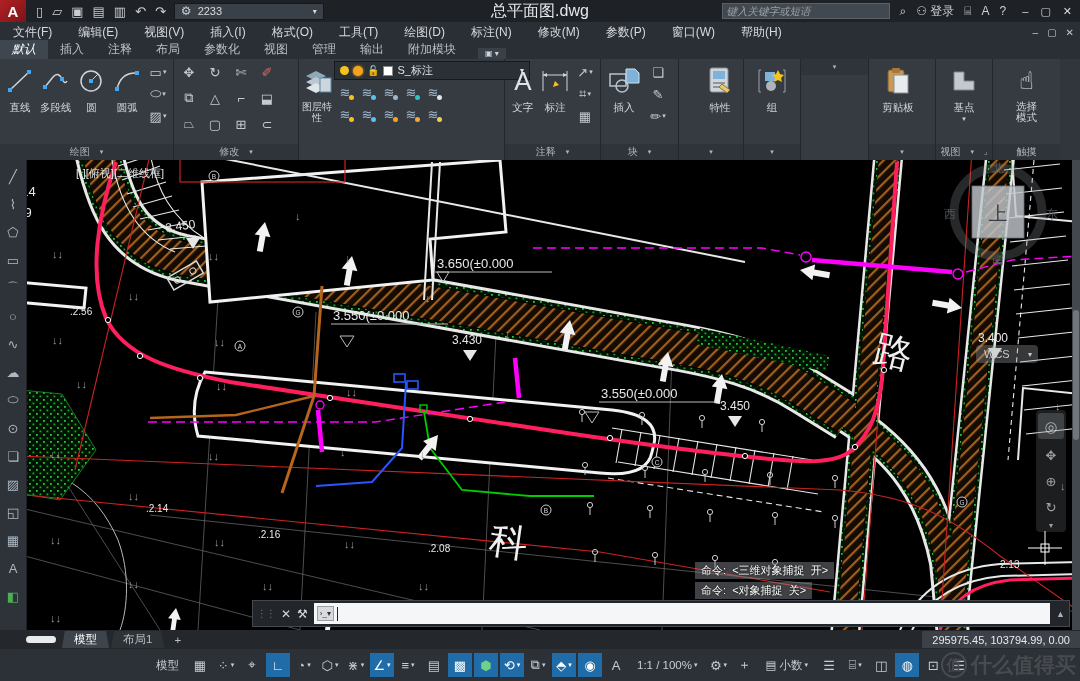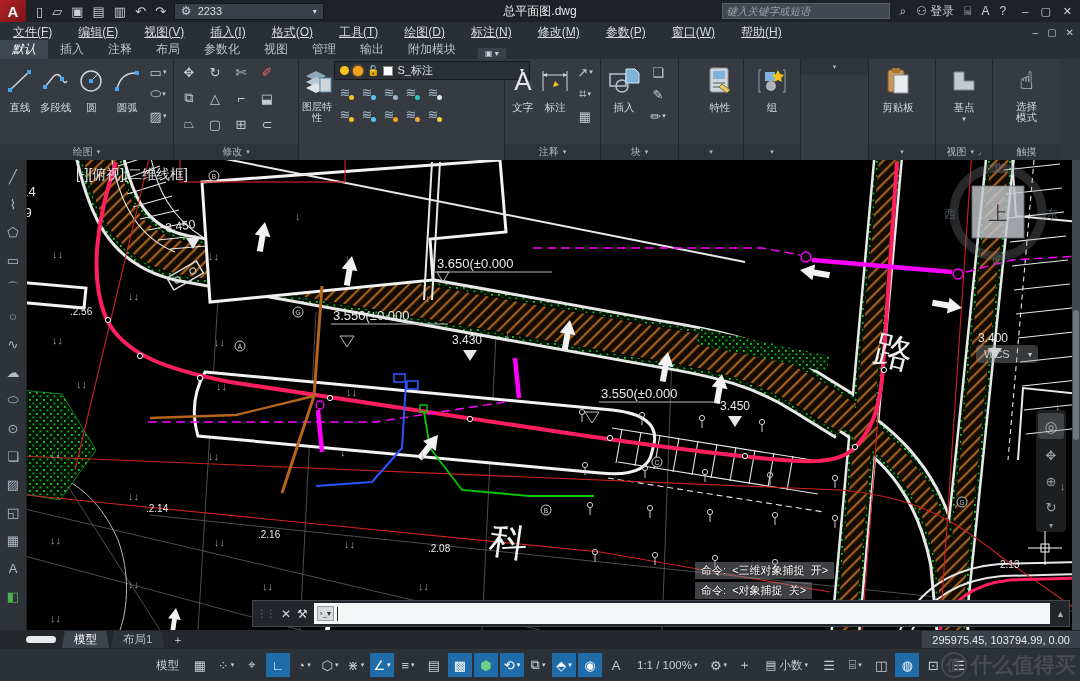--- a/index.html
+++ b/index.html
@@ -6,61 +6,61 @@
   *{box-sizing:border-box;font-family:"Liberation Sans","DejaVu Sans",sans-serif;}
   #app{position:relative;width:1080px;height:681px;background:#000;overflow:hidden;color:#cfd4da;}
 
   
   .titlebar{position:absolute;left:0;top:0;width:1080px;height:22px;background:#1e2227;display:flex;align-items:center;font-size:12px;}
   .acad-logo{width:26px;height:22px;background:linear-gradient(135deg,#b02025,#7d1418);color:#fff;font-weight:bold;font-size:15px;display:flex;align-items:center;justify-content:center;}
   .qat{display:flex;align-items:center;gap:9px;margin-left:10px;color:#c9ced4;font-size:13px;}
   .qat span{cursor:default;}
   .ws-combo{display:flex;align-items:center;gap:6px;background:#3a4047;border:1px solid #15181c;height:17px;padding:0 6px;margin-left:8px;width:150px;font-size:11px;color:#d6dade;}
   .ws-combo .car{margin-left:auto;font-size:8px;}
-  .doc-title{position:absolute;left:0;right:0;text-align:center;font-size:12px;color:#e3e7ea;pointer-events:none;}
+  .doc-title{position:absolute;left:0;right:0;text-align:center;font-size:16px;color:#e3e7ea;pointer-events:none;}
   .tb-right{display:flex;align-items:center;gap:10px;margin-left:auto;margin-right:8px;z-index:2;}
   .searchbox{width:168px;height:16px;background:#42484f;border:1px solid #5a6067;color:#e6e6e6;font-style:italic;font-size:10.5px;padding:0 4px;}
   .searchbox::placeholder{color:#9aa1a8;font-style:italic;}
   .ico{font-size:12px;color:#c9ced4;}
   .win-ctl{display:flex;gap:12px;margin-left:6px;font-size:11px;color:#d7dbdf;}
 
   
   .menubar{position:absolute;left:0;top:22px;width:1080px;height:20px;background:#2a2f35;display:flex;align-items:center;font-size:12px;color:#d5d9de;}
-  .menubar .mi{padding:0 13px;height:100%;display:flex;align-items:center;cursor:default;text-decoration:underline;}
+  .menubar .mi{padding:0 13px;height:100%;display:flex;align-items:center;cursor:default;}
   .menubar .mctl{display:flex;gap:9px;margin-left:auto;margin-right:6px;font-size:10px;color:#c3c8cd;}
 
   
   .ribtabs{position:absolute;left:0;top:42px;width:1080px;height:17px;background:#2a2f35;display:flex;align-items:flex-end;font-size:12px;}
   .rtab{padding:1px 12px;color:#b9bfc6;cursor:default;}
   .rtab.active{background:#3e4650;color:#fff;font-style:italic;}
   .rtab-btn{margin-left:10px;background:#3a4047;font-size:8px;padding:1px 7px;color:#cfd4da;}
 
   
   .ribbon{position:absolute;left:0;top:59px;width:1080px;height:101px;background:#363b42;display:flex;}
   .panel{height:101px;border-right:1px solid #23272c;display:flex;flex-direction:column;}
   .pbody{flex:1;display:flex;padding:2px 3px 0 3px;gap:2px;}
-  .plabel{height:16px;background:#2f343a;font-size:10px;color:#aeb4bb;display:flex;align-items:center;justify-content:center;gap:4px;}
+  .plabel{height:16px;background:#2f343a;font-size:10px;color:#aeb4bb;display:flex;align-items:center;justify-content:center;gap:10px;}
   .plabel .c{font-size:7px;}
   .bigbtn{width:40px;display:flex;flex-direction:column;align-items:center;font-size:10.5px;color:#d2d7dc;cursor:default;}
   .bigbtn .bicon{height:40px;display:flex;align-items:center;justify-content:center;}
   .sm{width:24px;height:22px;display:flex;align-items:center;justify-content:center;font-size:13px;color:#c4cad1;cursor:default;}
   .sm .c{font-size:7px;margin-left:1px;}
   .grid3{display:grid;grid-template-columns:repeat(4,26px);grid-auto-rows:26px;align-content:start;}
   .col{display:flex;flex-direction:column;justify-content:flex-start;}
   .lyr-dd{display:flex;align-items:center;gap:4px;background:#2b3036;border:1px solid #16191d;height:19px;width:196px;padding:0 5px;font-size:11px;color:#dde1e5;}
   .dotY{width:9px;height:9px;border-radius:50%;background:#f5c31d;display:inline-block;}
   .sunY{width:10px;height:10px;border-radius:50%;background:#f5a31d;box-shadow:0 0 3px #f5a31d;display:inline-block;}
   .lockO{font-size:10px;color:#f0a93c;}
   .sw{width:10px;height:10px;background:#fff;border:1px solid #888;display:inline-block;}
   .lyr{font-size:13px;color:#9fb6c9;position:relative;width:22px;height:20px;display:flex;align-items:center;justify-content:center;}
   .lyr i{position:absolute;right:2px;bottom:2px;width:5px;height:5px;border-radius:50%;font-style:normal;}
 
   
   .canvas{position:absolute;left:0;top:160px;width:1080px;height:470px;background:#000;}
-  .vplabel{position:absolute;left:76px;top:6px;font-size:14px;color:#dfe3e6;z-index:3;}
+  .vplabel{position:absolute;left:76px;top:6px;font-size:11px;color:#dfe3e6;z-index:3;}
   .cmdhist{position:absolute;font-size:11px;color:#fff;background:rgba(140,145,150,.45);padding:0 6px;line-height:17px;white-space:pre;z-index:4;text-shadow:0 0 2px #000;}
   .drawbar{position:absolute;left:0;top:160px;width:27px;height:470px;background:#2e333a;border-right:1px solid #1d2126;display:flex;flex-direction:column;align-items:center;padding-top:2px;z-index:5;}
   .drawbar span{width:23px;height:28px;display:flex;align-items:center;justify-content:center;font-size:13px;color:#aeb9c4;}
 
   
   .cmdbar{position:absolute;left:252px;top:600px;width:818px;height:27px;background:#22262b;border:1px solid #43484e;display:flex;align-items:center;z-index:6;padding:0 4px;gap:6px;}
   .cmdbar .grip{color:#6a7077;font-size:10px;letter-spacing:-1px;}
   .cmdbar .cbtn{color:#d7dbdf;font-size:12px;}
   .cmdinput{flex:1;height:21px;background:#f5f6f7;display:flex;align-items:center;padding:0 3px;gap:3px;}
   .cmdinput .picon{background:#d8dadd;border:1px solid #9aa0a6;color:#2e3338;font-size:8px;padding:0 2px;height:15px;display:flex;align-items:center;}

